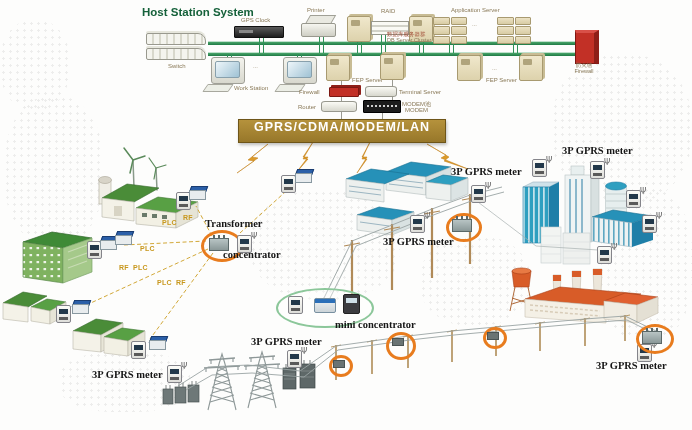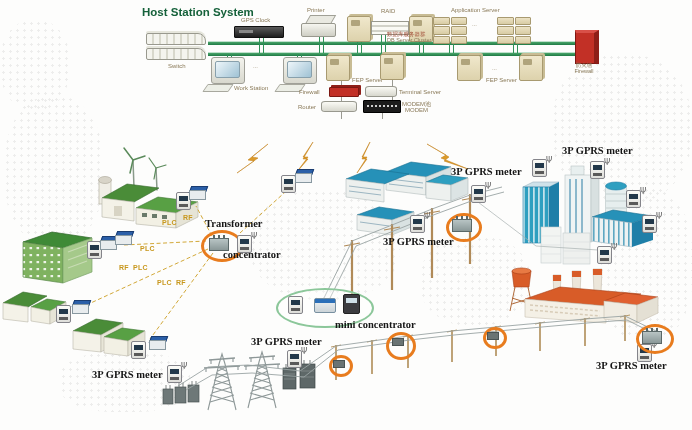--- a/index.html
+++ b/index.html
@@ -338,20 +338,21 @@
   <div class="lbl" style="left:399px;top:89px">Terminal Server</div>
   <div class="dev mdm" style="left:363px;top:100px"></div>
   <div class="lbl" style="left:402px;top:100px">MODEM池</div>
   <div class="lbl" style="left:405px;top:107px">MODEM</div>
 
   <div class="dev srv" style="left:457px;top:55px"></div>
   <div class="lbl" style="left:492px;top:65px">...</div>
   <div class="dev srv" style="left:519px;top:55px"></div>
   <div class="lbl" style="left:486px;top:77px">FEP Server</div>
 
+  <div class="banner">GPRS/CDMA/MODEM/LAN</div>
 
   <div class="ring" style="left:201px;top:230px;width:36px;height:26px"></div>
   <div class="tfm" style="left:209px;top:238px"></div>
   <div class="dev" style="left:237px;top:235px">
     <div class="meter-body"></div>
     <span class="ant">Ψ</span>
   </div>
   <div class="slbl" style="left:205px;top:218px">Transformer</div>
   <div class="slbl" style="left:223px;top:249px">concentrator</div>
 

